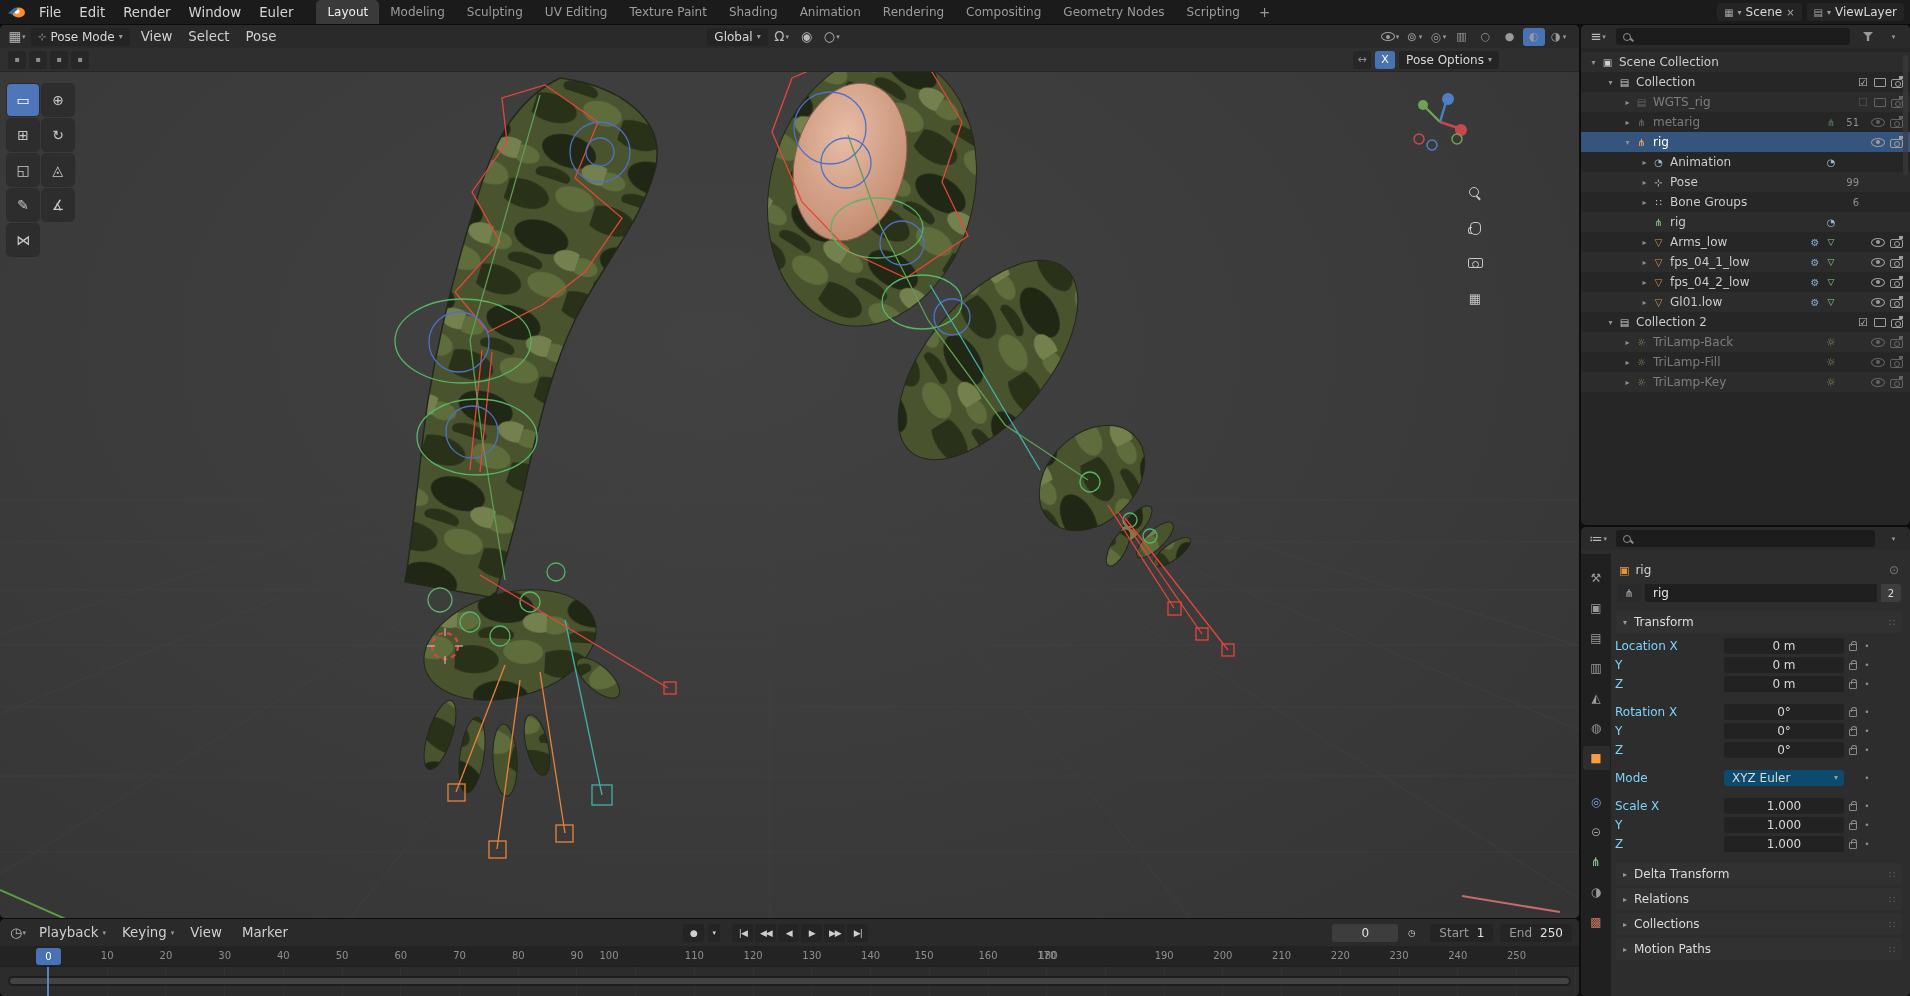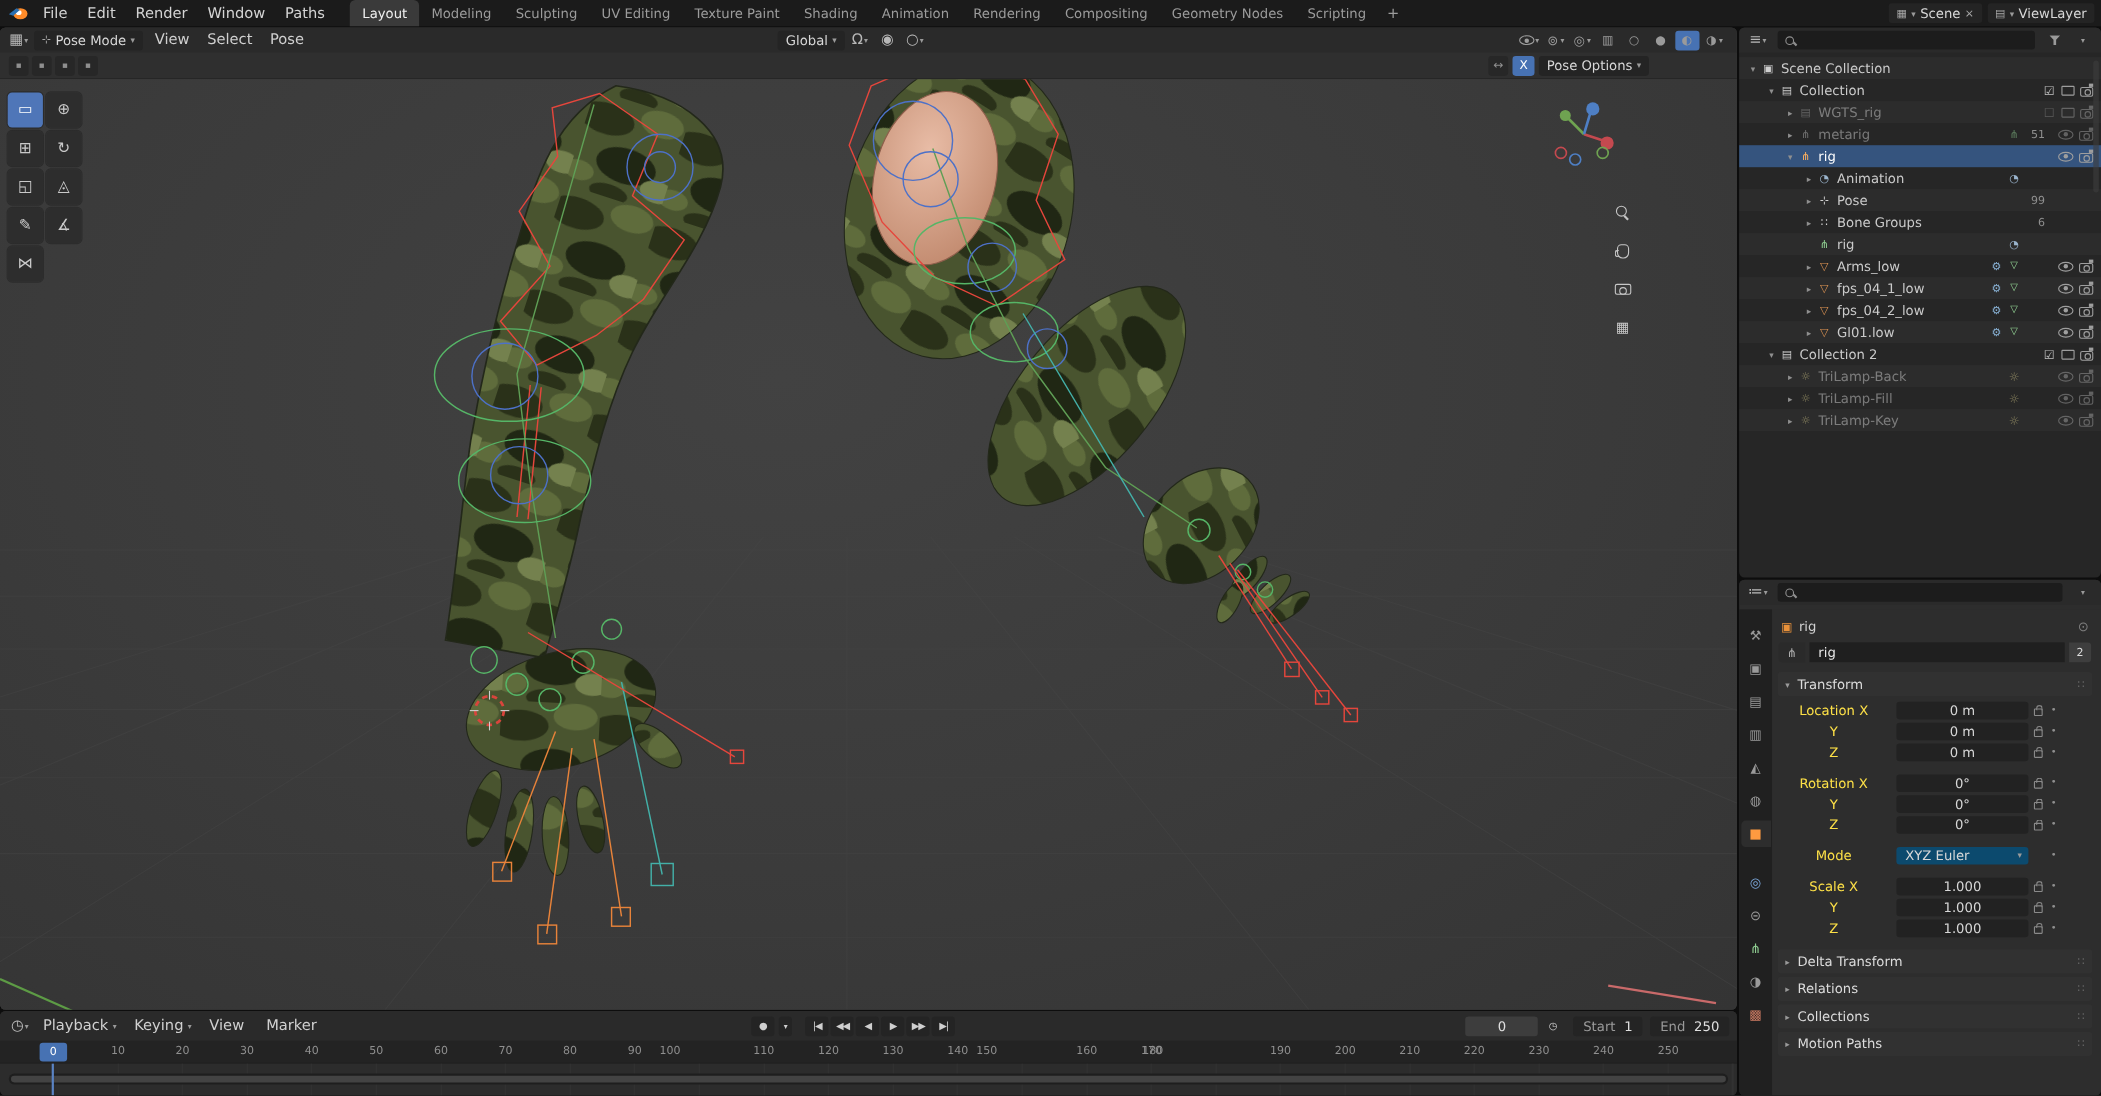--- a/index.html
+++ b/index.html
@@ -95,21 +95,21 @@
   #pbread .pin{margin-left:auto;color:#7e7e7e}
   #pid{display:flex;align-items:center;height:24px;gap:4px;padding:0 2px;margin-bottom:6px}
   .idicon{width:24px;height:18px;background:#2a2a2a;border-radius:3px 0 0 3px;display:flex;align-items:center;justify-content:center;color:#b0b0b0;font-size:11px}
   .idfield{flex:1;height:18px;background:#1f1f1f;display:flex;align-items:center;padding:0 8px;color:#e8e8e8}
   .idusers{width:20px;height:18px;background:#3e3e3e;border-radius:0 3px 3px 0;display:flex;align-items:center;justify-content:center;color:#ddd;font-size:10px}
   .pshead{display:flex;align-items:center;gap:7px;height:22px;padding:0 7px;background:#313131;color:#dcdcdc;border-radius:3px;margin:3px 1px}
   .pshead .pexp{font-size:8px;color:#9a9a9a}
   .pdots{margin-left:auto;color:#686868;font-size:10px}
   .prow{display:flex;align-items:center;height:19px;gap:5px;padding-right:3px}
   .prow.gap{margin-top:9px}
-  .plabel{flex:0 0 104px;text-align:center;color:#fde047}
+  .plabel{flex:0 0 104px;text-align:left;color:#7dd3fc}
   .pfield{flex:0 0 120px;height:16px;background:#222;border-radius:3px;display:flex;align-items:center;justify-content:center;color:#d8d8d8;position:relative}
   .prow.drop .pfield{justify-content:flex-start;padding-left:8px;background:#0c4a6e}
   .pcaret{display:none}
   .prow.drop .pcaret{display:block;position:absolute;right:6px;font-size:8px;color:#9a9a9a}
   .prow.drop .ic-lock{visibility:hidden}
   .pdot{color:#8f8f8f;font-size:9px;width:10px;text-align:center}
 
   
   .ic-eye,.ic-visibility{position:relative;width:14px;height:9px;display:inline-block}
   .ic-eye::before,.ic-visibility::before{content:"";position:absolute;inset:0;border:1px solid #9e9e9e;border-radius:50%}
@@ -156,21 +156,21 @@
         <ellipse cx="10" cy="6.5" rx="2.6" ry="2.2" fill="#fff"></ellipse>
         <path d="M1 8 L8 2.6 11 4 5 9.4 Z" fill="#2a6fb0"></path>
       </svg>
   </span>
   <div style="display:flex">
 
   <button class="tmenu">File</button>
       <button class="tmenu">Edit</button>
       <button class="tmenu">Render</button>
       <button class="tmenu">Window</button>
-      <button class="tmenu">Paths</button>
+      <button class="tmenu">Euler</button>
     </div>
   <div id="wtabs">
 
   <button class="wtab active">Layout</button>
       <button class="wtab">Modeling</button>
       <button class="wtab">Sculpting</button>
       <button class="wtab">UV Editing</button>
       <button class="wtab">Texture Paint</button>
       <button class="wtab">Shading</button>
       <button class="wtab">Animation</button>
@@ -519,21 +519,21 @@
       <span class="rnum" style="left: 342.1px;">50</span>
       <span class="rnum" style="left: 400.82px;">60</span>
       <span class="rnum" style="left: 459.54px;">70</span>
       <span class="rnum" style="left: 518.26px;">80</span>
       <span class="rnum" style="left: 576.98px;">90</span>
       <span class="rnum" style="left: 609px;">100</span>
       <span class="rnum" style="left: 694.42px;">110</span>
       <span class="rnum" style="left: 753.14px;">120</span>
       <span class="rnum" style="left: 811.86px;">130</span>
       <span class="rnum" style="left: 870.58px;">140</span>
-      <span class="rnum" style="left: 897px;">150</span>
+      <span class="rnum" style="left: 924px;">150</span>
       <span class="rnum" style="left: 988.02px;">160</span>
       <span class="rnum" style="left: 1046.74px;">170</span>
       <span class="rnum" style="left: 1048px;">180</span>
       <span class="rnum" style="left: 1164.18px;">190</span>
       <span class="rnum" style="left: 1222.9px;">200</span>
       <span class="rnum" style="left: 1281.62px;">210</span>
       <span class="rnum" style="left: 1340.34px;">220</span>
       <span class="rnum" style="left: 1399.06px;">230</span>
       <span class="rnum" style="left: 1457.78px;">240</span>
       <span class="rnum" style="left: 1516.5px;">250</span>

